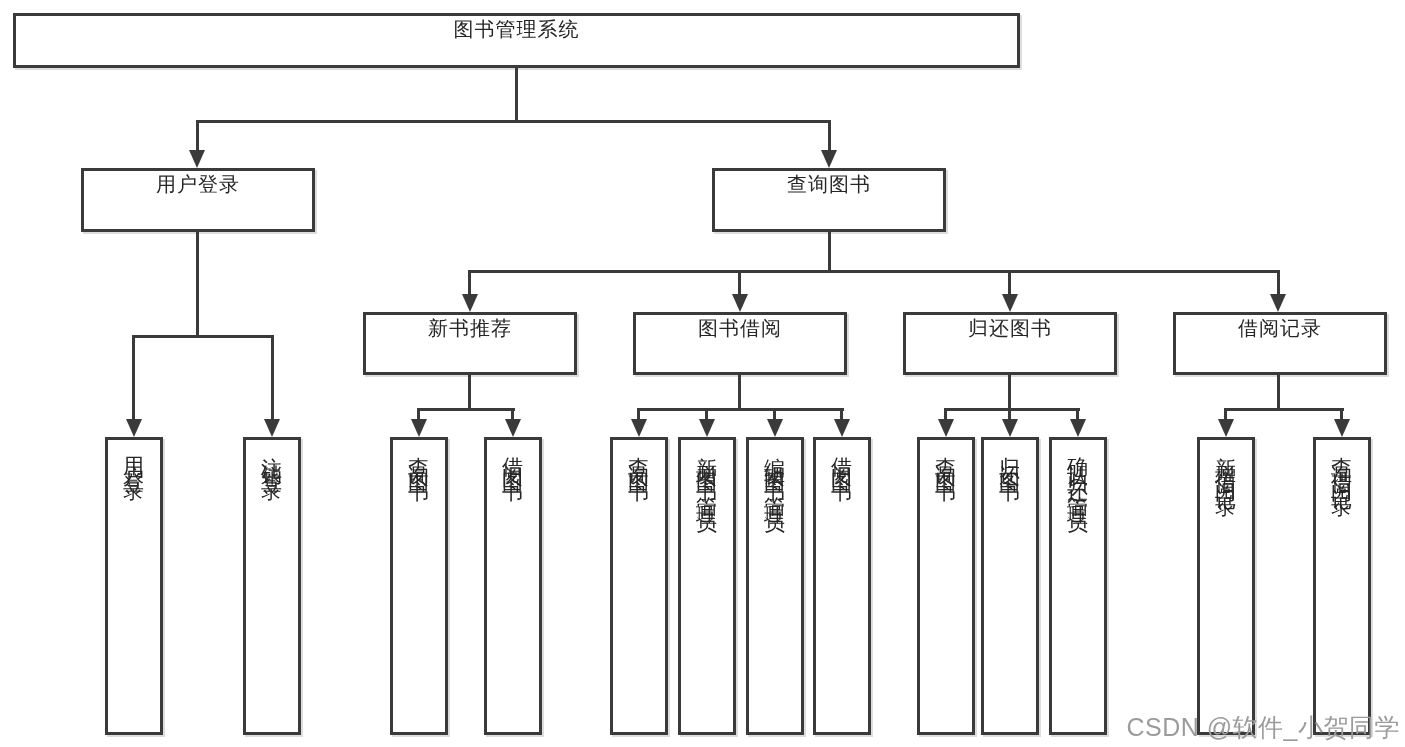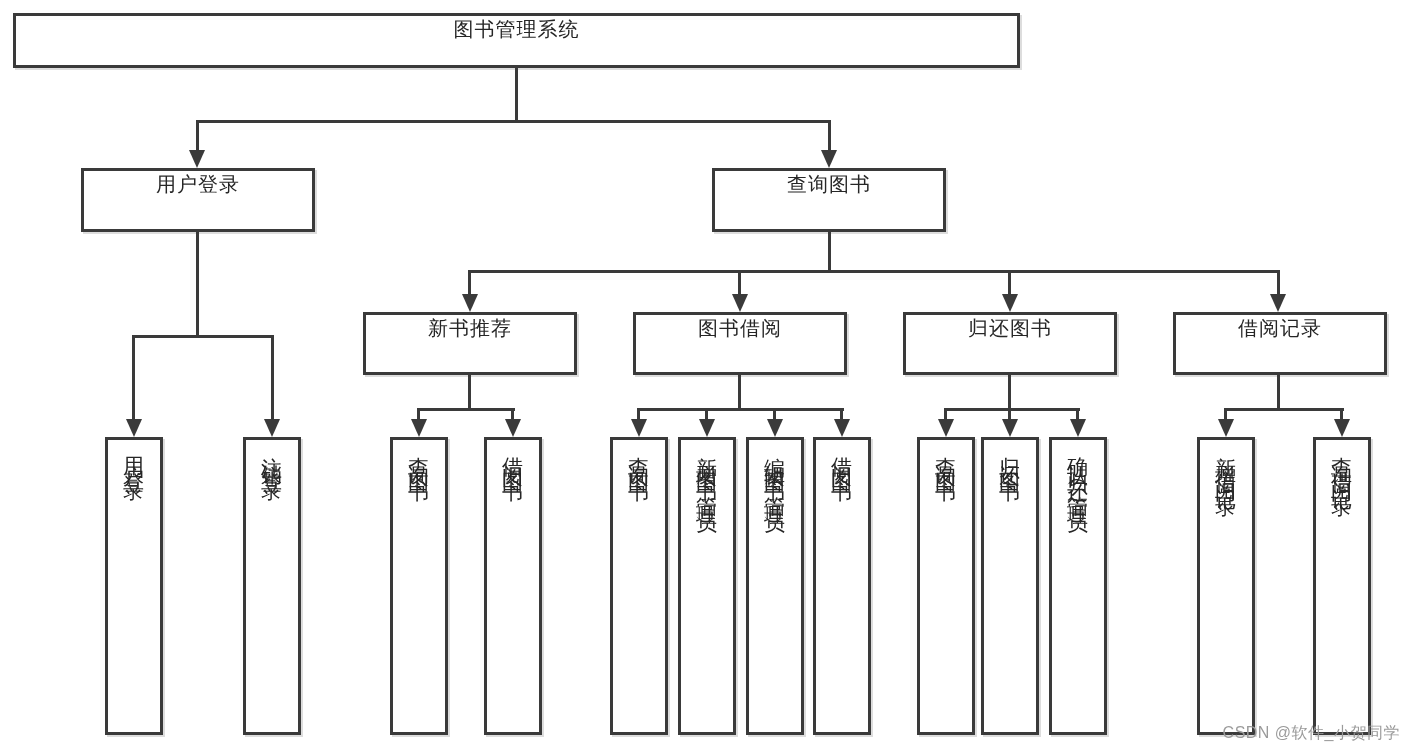--- a/index.html
+++ b/index.html
@@ -25,21 +25,21 @@
   }
   .vline{position:absolute; width:3px; background:var(--line);}
   .hline{position:absolute; height:3px; background:var(--line);}
   .arrow{
     position:absolute; width:0; height:0;
     border-left:8px solid transparent; border-right:8px solid transparent;
     border-top:18px solid var(--line);
   }
   .watermark{
     position:absolute; right:5px; bottom:3px; z-index:5;
-    font-size:16px; color:var(--watermark); letter-spacing:0.5px;
+    font-size:25px; color:var(--watermark); letter-spacing:0.5px;
   }
 </style>
 </head>
 <body>
 
 <div class="canvas">
 
   <div class="box" style="left:13px;top:13px;width:1007px;height:55px">
     <span>图书管理系统</span>
   </div>

